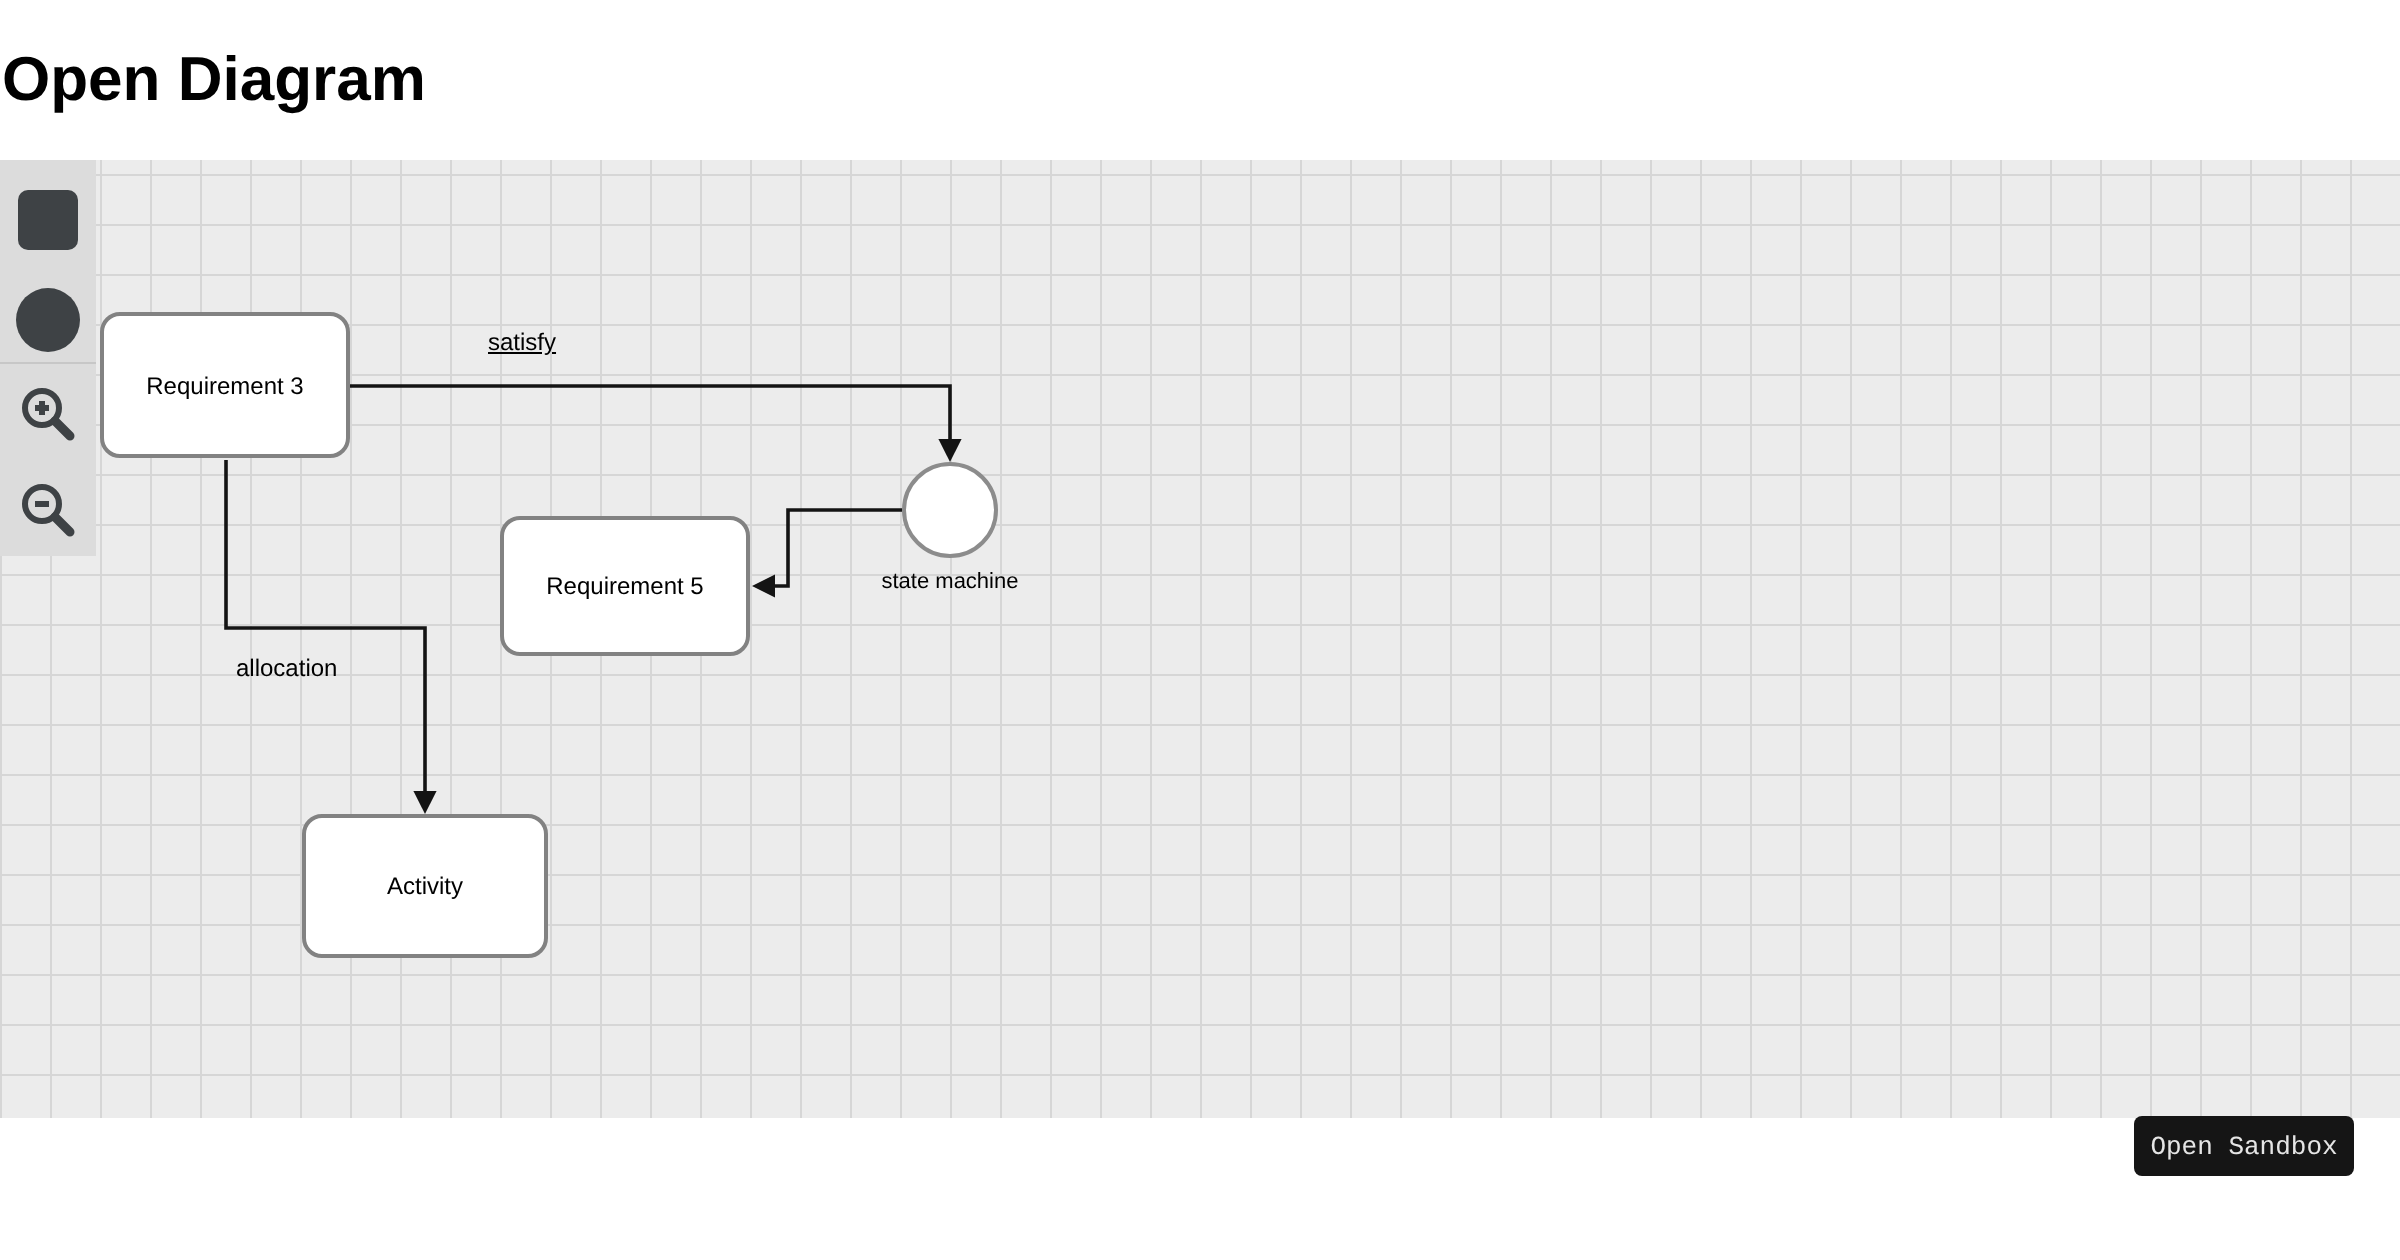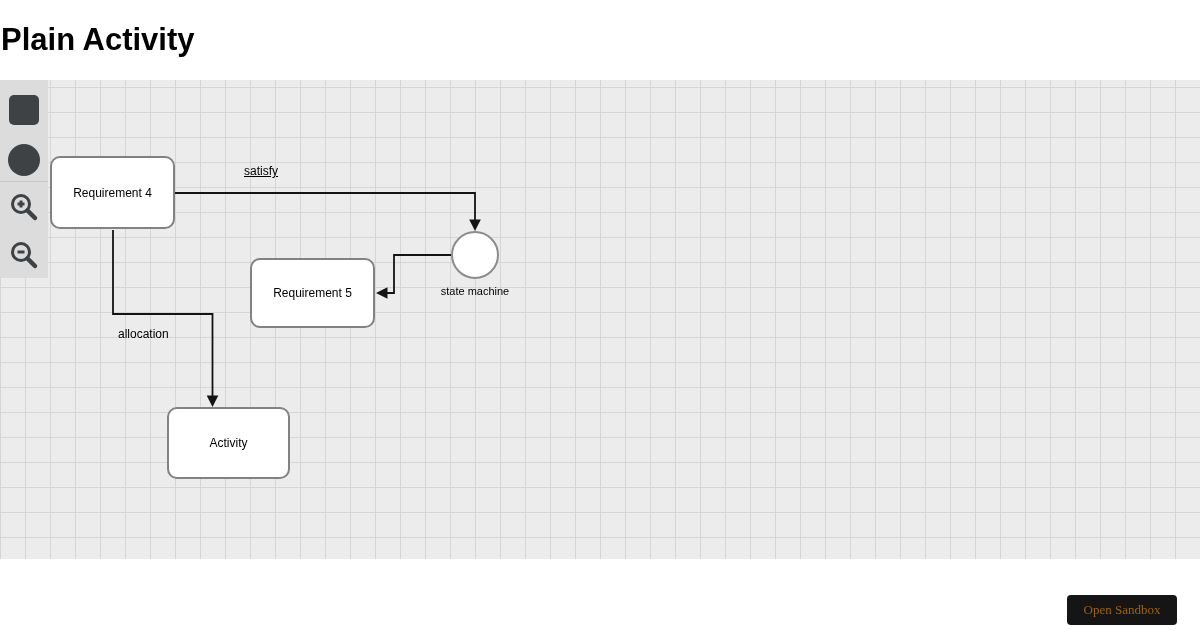--- a/index.html
+++ b/index.html
@@ -77,21 +77,21 @@
     z-index: 10;
     cursor: move;
   }
   .node-label {
     font-size: 12px;
     color: #000000;
     text-align: center;
   }
   .node-req1 { left: 50px;  top: 76px;  width: 125px; height: 73px; }
   .node-req2 { left: 250px; top: 178px; width: 125px; height: 70px; }
-  .node-activity { left: 151px; top: 327px; width: 123px; height: 72px; margin-left: 16px; }
+  .node-activity { left: 151px; top: 327px; width: 123px; height: 72px; }
   .node-circle {
     left: 451px; top: 151px;
     width: 48px; height: 48px;
     border-radius: 50%;
     border-color: #8c8c8c;
   }
   .circle-caption {
     position: absolute;
     left: 435px; top: 205px;
     width: 80px;
@@ -119,37 +119,37 @@
     font-size: 12px;
     color: #000000;
     z-index: 16;
     white-space: nowrap;
   }
   .label-satisfy    { left: 244px; top: 84px; text-decoration: underline; }
   .label-allocation { left: 118px; top: 219px; margin-top: 28px; }
   
   .open-sandbox-btn {
     position: absolute;
-    left: 1067px; top: 595px;
+    left: 1067px; top: 558px;
     width: 110px; height: 30px;
     background: #151515;
-    color: #a16207;
+    color: #e5e5e5;
     border: none;
     border-radius: 4px;
     font-size: 13px;
-    font-family: Liberation Serif, serif;
+    font-family: Liberation Mono, monospace;
     display: flex; align-items: center; justify-content: center;
     cursor: pointer;
     z-index: 40;
   }
 </style>
 </head>
 <body>
 
-<h1 class="page-title">Plain Activity</h1>
+<h1 class="page-title">Open Diagram</h1>
 
 <div class="canvas">
 
   <div class="toolbar">
     <button class="tool-btn square-btn">
       <span class="shape-square"></span>
     </button>
     <button class="tool-btn circle-btn">
       <span class="shape-circle"></span>
     </button>
@@ -165,21 +165,21 @@
     <button class="tool-btn zoomout-btn">
       <svg width="32" height="32" viewBox="0 0 32 32">
         <circle cx="13" cy="13" r="8.5" fill="none" stroke="#3e4245" stroke-width="3"></circle>
         <line x1="19.5" y1="19.5" x2="27" y2="27" stroke="#3e4245" stroke-width="4.5" stroke-linecap="round"></line>
         <line x1="9.5" y1="13" x2="16.5" y2="13" stroke="#3e4245" stroke-width="3"></line>
       </svg>
     </button>
   </div>
 
   <div class="node node-req1">
-    <span class="node-label">Requirement 4</span>
+    <span class="node-label">Requirement 3</span>
   </div>
   <div class="node node-req2">
     <span class="node-label">Requirement 5</span>
   </div>
   <div class="node node-activity">
     <span class="node-label">Activity</span>
   </div>
   <div class="node node-circle"></div>
   <div class="circle-caption">state machine</div>
 

